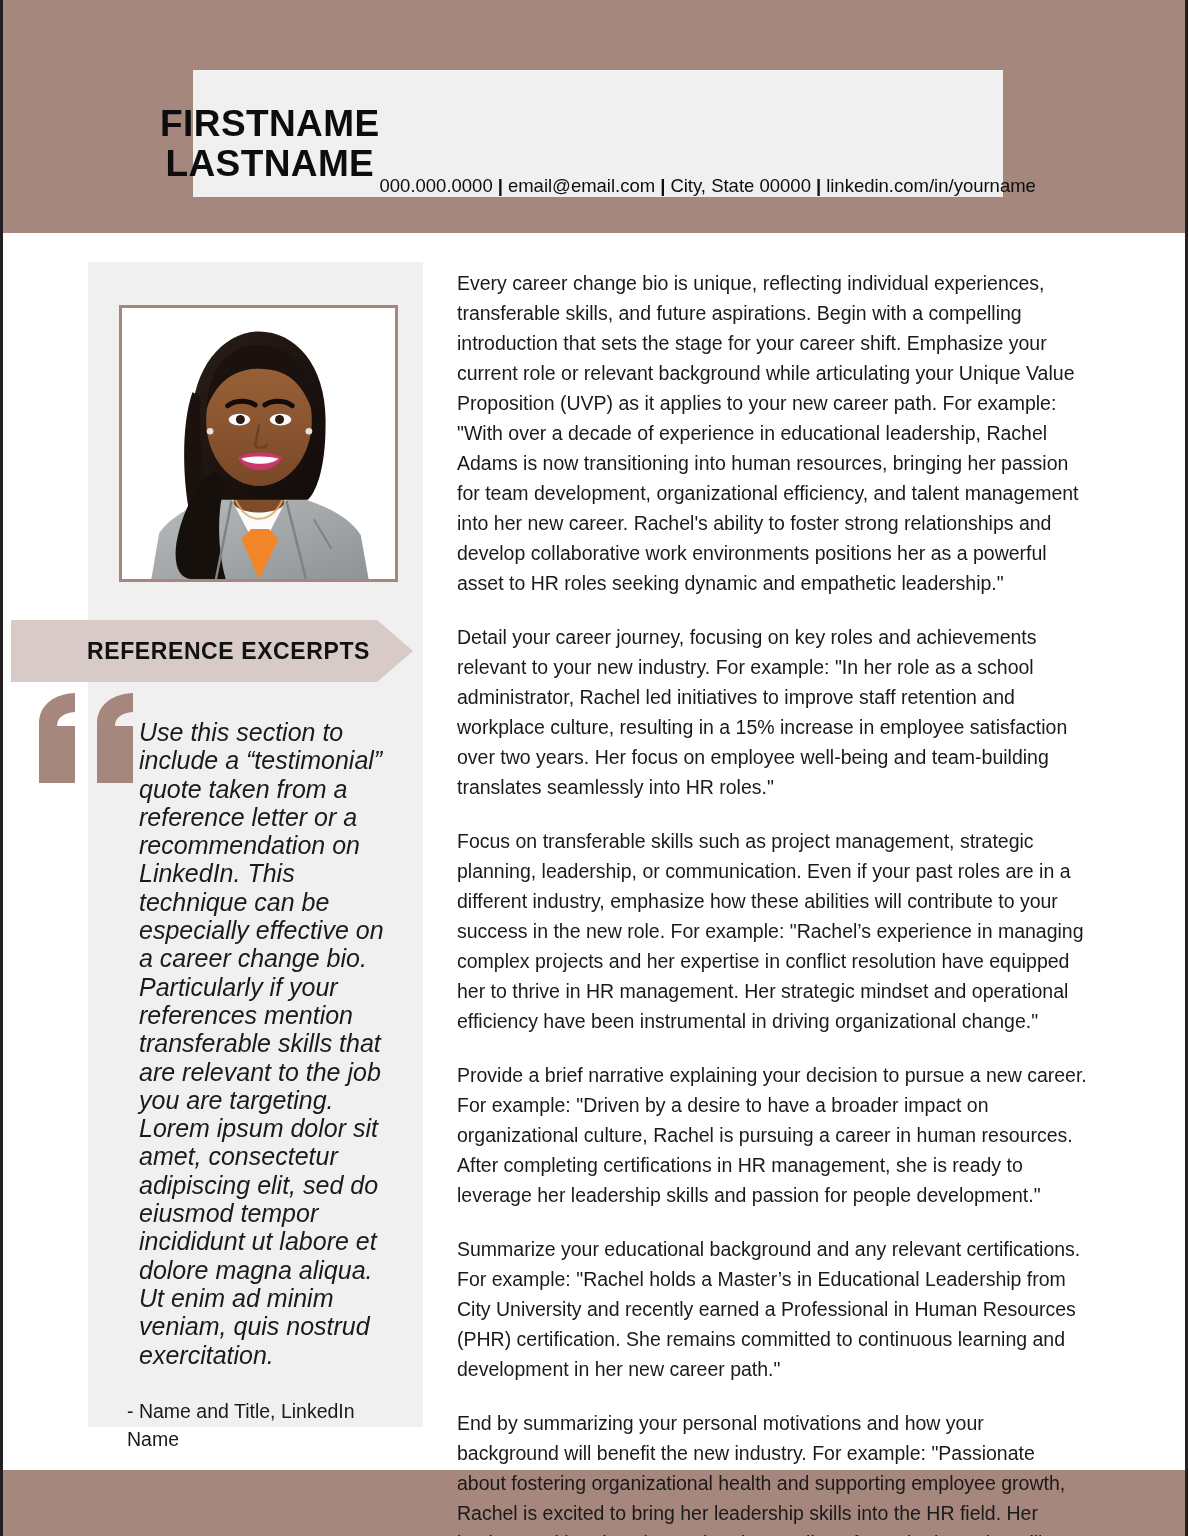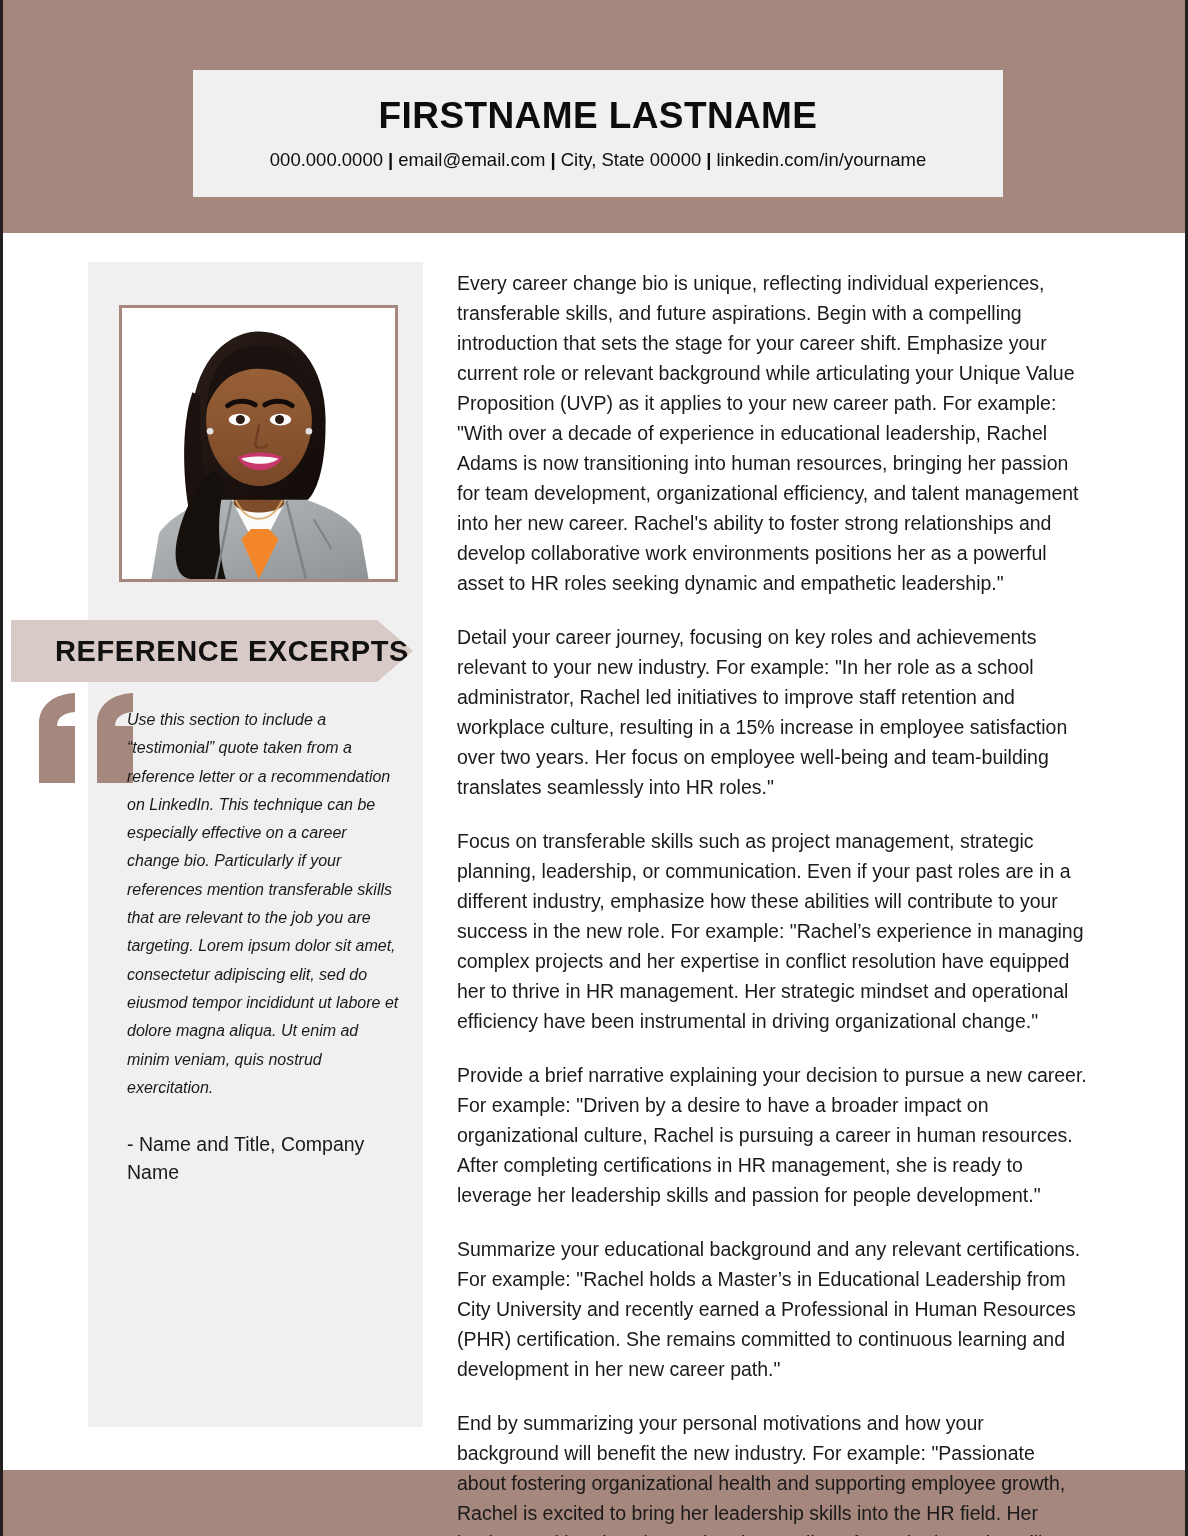--- a/index.html
+++ b/index.html
@@ -42,22 +42,22 @@
 
   
   .header-plate {
     position: absolute;
     left: 190px;
     top: 70px;
     width: 810px;
     height: 127px;
     background: #f0f0f0;
     display: flex;
-    flex-direction: column;
-    align-items: center;
+    flex-direction: row;
+    align-items: flex-end;
     justify-content: center;
     box-sizing: border-box;
   }
   .person-name {
     font-size: 37px;
     font-weight: bold;
     letter-spacing: 0.4px;
     color: #0d0d0d;
     line-height: 1.1;
     margin: 0 0 12px 0;
@@ -109,25 +109,25 @@
     top: 620px;
     width: 402px;
     height: 62px;
     background: #d8cac6;
     -webkit-clip-path: polygon(0 0, calc(100% - 36px) 0, 100% 50%, calc(100% - 36px) 100%, 0 100%);
     clip-path: polygon(0 0, calc(100% - 36px) 0, 100% 50%, calc(100% - 36px) 100%, 0 100%);
     display: flex;
     align-items: center;
   }
   .ref-banner-title {
-    font-size: 29px;
+    font-size: 23px;
     font-weight: bold;
     letter-spacing: 0.6px;
     color: #111111;
-    padding-left: 44px;
+    padding-left: 76px;
   }
 
   
   .quote-mark {
     position: absolute;
     left: 28px;
     top: 690px;
     width: 118px;
     height: 96px;
     color: #a6877d;
@@ -137,25 +137,25 @@
   .quote-mark svg { display: block; }
 
   
   .testimonial {
     position: absolute;
     left: 124px;
     top: 706px;
     width: 272px;
   }
   .testimonial-body {
-    font-size: 16px;
+    font-size: 25px;
     line-height: 28.3px;
     font-style: italic;
     color: #1a1a1a;
-    margin: 0;
+    margin: 12px;
   }
   .testimonial-attrib {
     font-size: 19.5px;
     line-height: 28.3px;
     font-style: normal;
     color: #1a1a1a;
     margin: 28px 0 0 0;
   }
 
   
@@ -270,21 +270,21 @@
 
   <div class="quote-mark">
     <svg width="118" height="96" viewBox="0 0 118 96" aria-hidden="true">
       <path d="M8 34 C8 14 24 4 44 3 L44 22 C32 23 26 28 26 36 L44 36 L44 93 L8 93 Z" fill="currentColor"></path>
       <path d="M66 34 C66 14 82 4 102 3 L102 22 C90 23 84 28 84 36 L102 36 L102 93 L66 93 Z" fill="currentColor"></path>
     </svg>
   </div>
 
   <div class="testimonial">
     <p class="testimonial-body">Use this section to include a “testimonial” quote taken from a reference letter or a recommendation on LinkedIn. This technique can be especially effective on a career change bio. Particularly if your references mention transferable skills that are relevant to the job you are targeting. Lorem ipsum dolor sit amet, consectetur adipiscing elit, sed do eiusmod tempor incididunt ut labore et dolore magna aliqua. Ut enim ad minim veniam, quis nostrud exercitation.</p>
-    <p class="testimonial-attrib">- Name and Title, Company Name</p>
+    <p class="testimonial-attrib">- Name and Title, LinkedIn Name</p>
   </div>
 
   <div class="bio">
     <div class="bio-body">
       <p class="bio-para">Every career change bio is unique, reflecting individual experiences, transferable skills, and future aspirations. Begin with a compelling introduction that sets the stage for your career shift. Emphasize your current role or relevant background while articulating your Unique Value Proposition (UVP) as it applies to your new career path. For example: "With over a decade of experience in educational leadership, Rachel Adams is now transitioning into human resources, bringing her passion for team development, organizational efficiency, and talent management into her new career. Rachel's ability to foster strong relationships and develop collaborative work environments positions her as a powerful asset to HR roles seeking dynamic and empathetic leadership."</p>
       <p class="bio-para">Detail your career journey, focusing on key roles and achievements relevant to your new industry. For example: "In her role as a school administrator, Rachel led initiatives to improve staff retention and workplace culture, resulting in a 15% increase in employee satisfaction over two years. Her focus on employee well-being and team-building translates seamlessly into HR roles."</p>
       <p class="bio-para">Focus on transferable skills such as project management, strategic planning, leadership, or communication. Even if your past roles are in a different industry, emphasize how these abilities will contribute to your success in the new role. For example: "Rachel’s experience in managing complex projects and her expertise in conflict resolution have equipped her to thrive in HR management. Her strategic mindset and operational efficiency have been instrumental in driving organizational change."</p>
       <p class="bio-para">Provide a brief narrative explaining your decision to pursue a new career. For example: "Driven by a desire to have a broader impact on organizational culture, Rachel is pursuing a career in human resources. After completing certifications in HR management, she is ready to leverage her leadership skills and passion for people development."</p>
       <p class="bio-para">Summarize your educational background and any relevant certifications. For example: "Rachel holds a Master’s in Educational Leadership from City University and recently earned a Professional in Human Resources (PHR) certification. She remains committed to continuous learning and development in her new career path."</p>
       <p class="bio-para">End by summarizing your personal motivations and how your background will benefit the new industry. For example: "Passionate about fostering organizational health and supporting employee growth, Rachel is excited to bring her leadership skills into the HR field. Her background in education and understanding of people dynamics will enable her to make a meaningful impact in her new role."</p>

